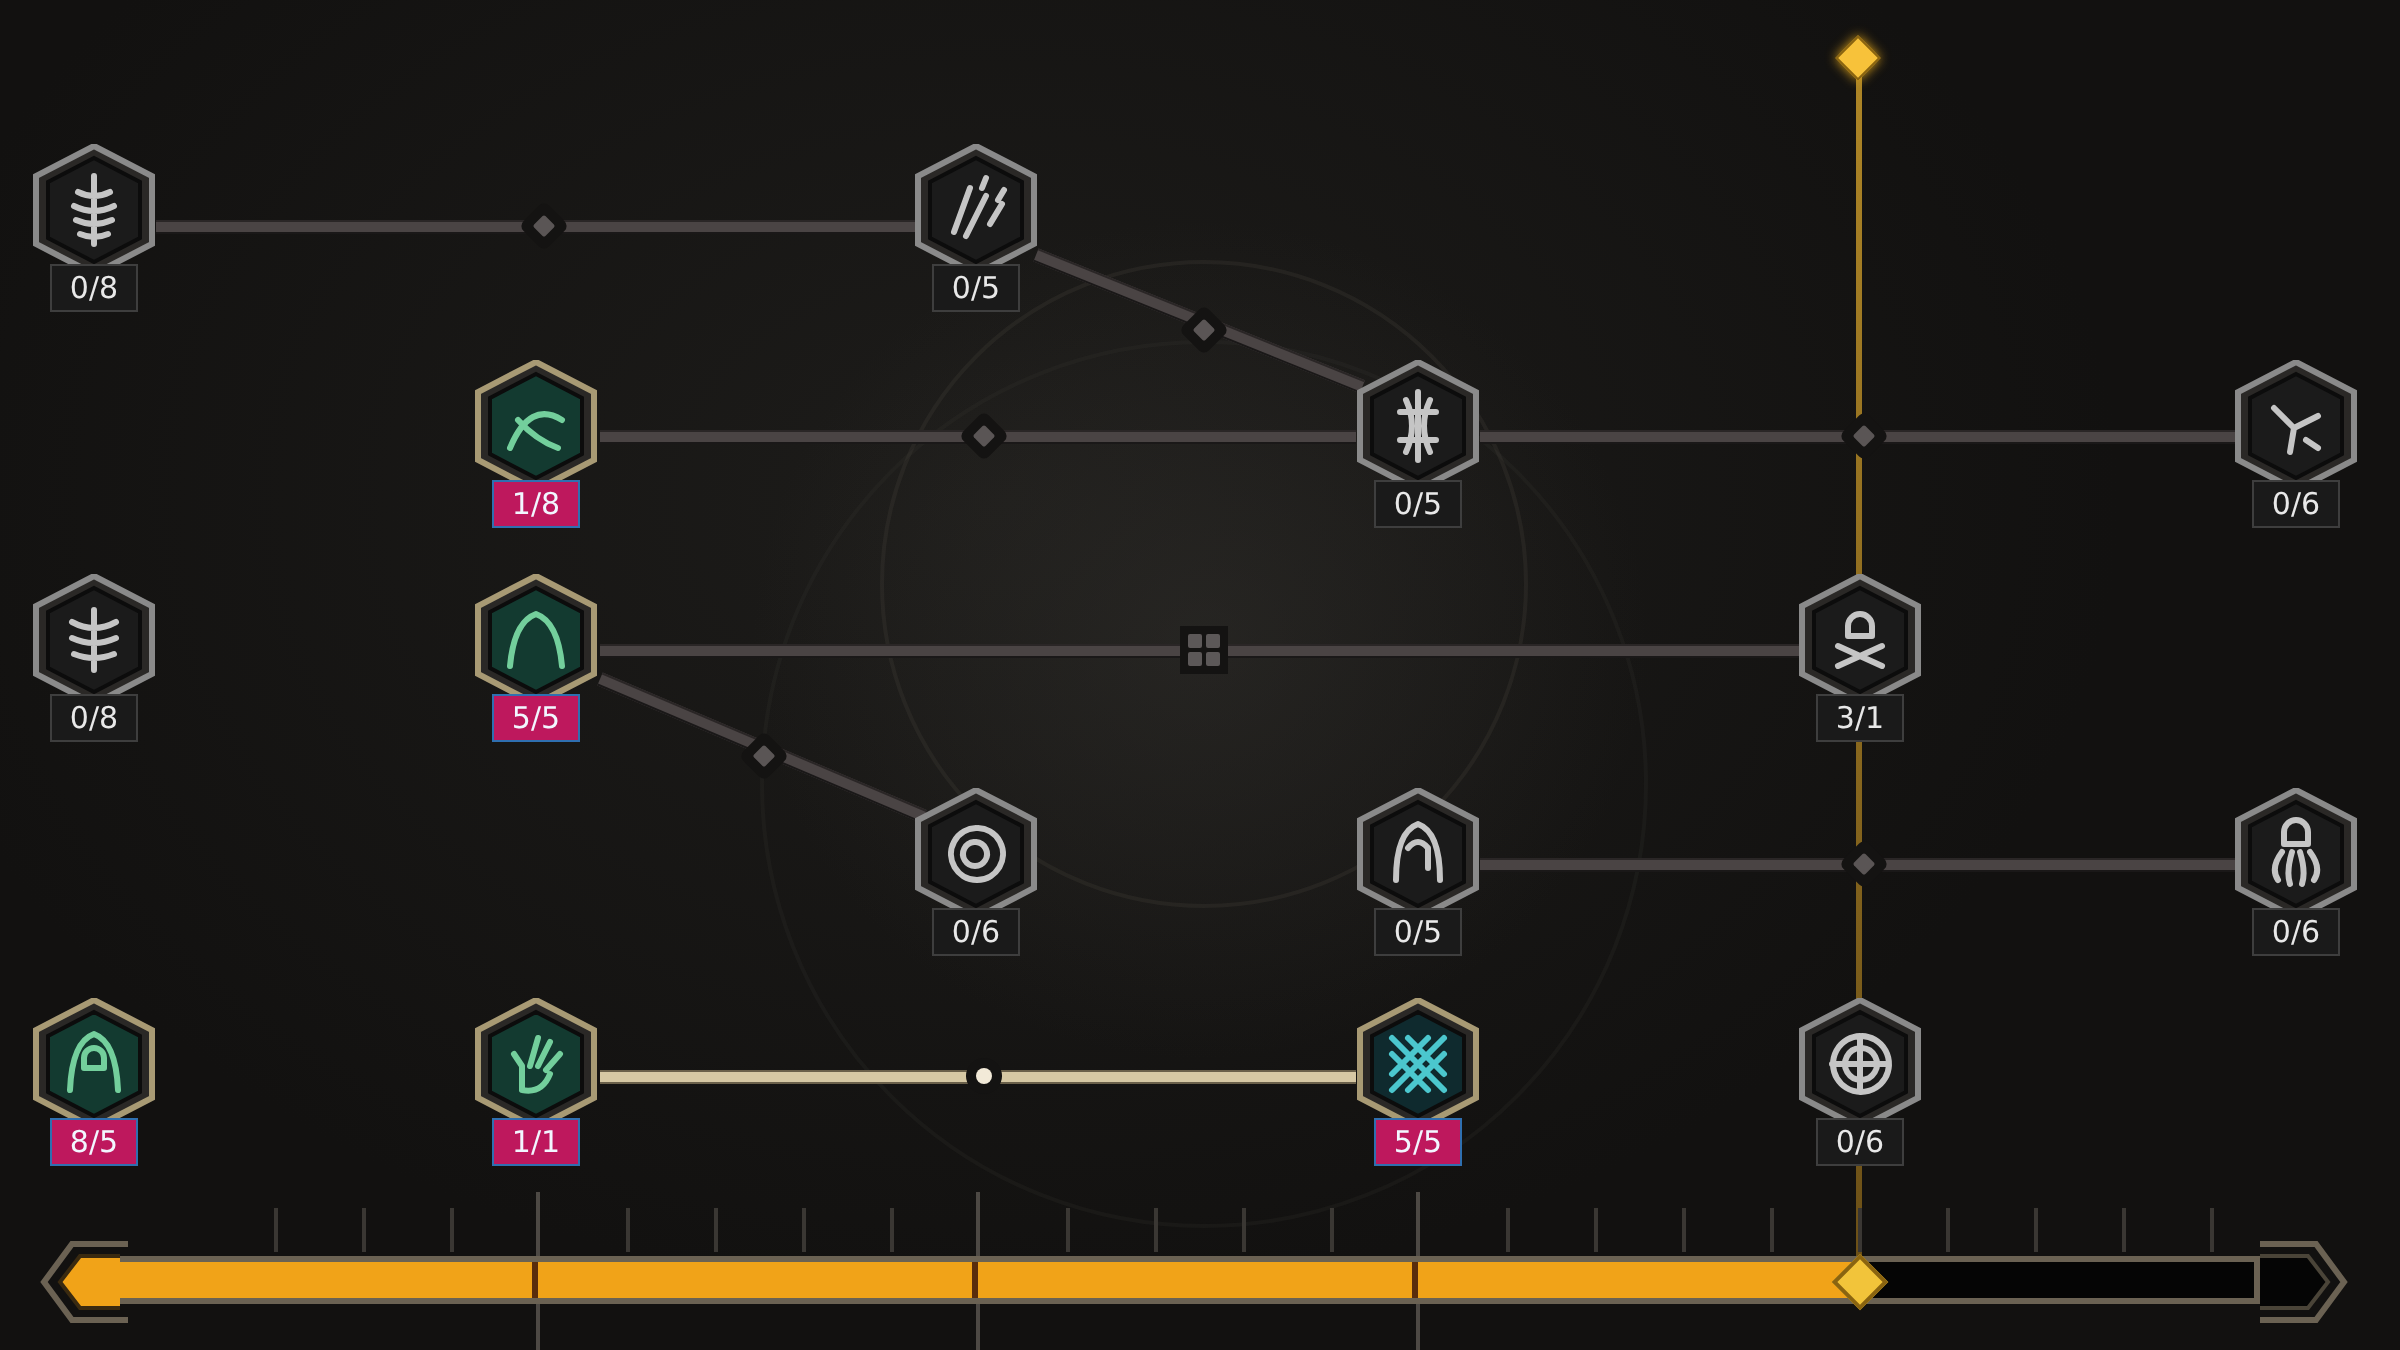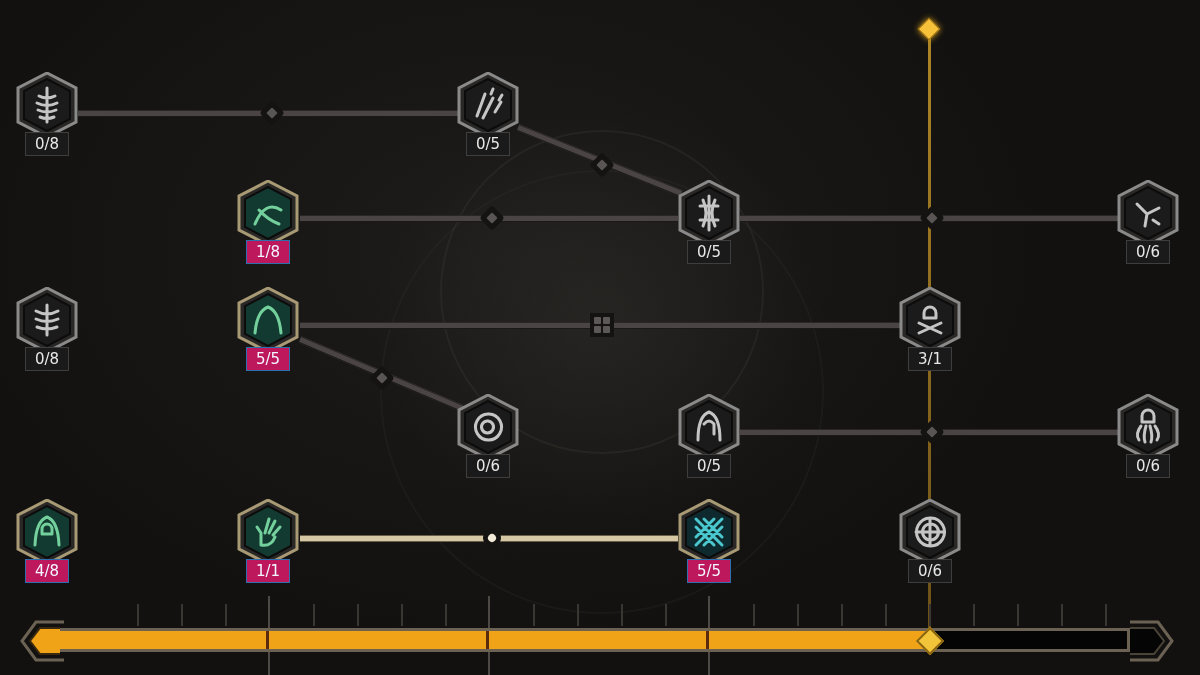--- a/index.html
+++ b/index.html
@@ -197,21 +197,21 @@
       <div class="rank">0/6</div>
     </div>
     <div class="node on" style="left: 47px; top: 499px;">
       <div class="hex">
         <svg viewBox="0 0 66 66">
           <polygon points="33,1 62,16 62,50 33,65 4,50 4,16" fill="#2a2826" stroke="#a89a74" stroke-width="3"></polygon>
           <polygon points="33,7 56,19 56,47 33,59 10,47 10,19" fill="#133a30" stroke="#0c0c0c" stroke-width="2"></polygon>
           <path d="M21 46 Q22 22 33 18 Q44 22 45 46 M28 30 a5 5 0 1 1 10 0 v5 h-10 z" fill="none" stroke="#7ee0a8" stroke-width="3" stroke-linecap="round" stroke-linejoin="round" opacity="0.9"></path>
         </svg>
       </div>
-      <div class="rank">4/8</div>
+      <div class="rank">8/5</div>
     </div>
     <div class="node on" style="left: 268px; top: 499px;">
       <div class="hex">
         <svg viewBox="0 0 66 66">
           <polygon points="33,1 62,16 62,50 33,65 4,50 4,16" fill="#2a2826" stroke="#a89a74" stroke-width="3"></polygon>
           <polygon points="33,7 56,19 56,47 33,59 10,47 10,19" fill="#133a30" stroke="#0c0c0c" stroke-width="2"></polygon>
           <path d="M26 46 V34 l-4 -6 M30 34 l4 -14 M34 34 l6 -12 M38 36 l7 -8 M26 46 Q36 48 40 38" fill="none" stroke="#7ee0a8" stroke-width="3" stroke-linecap="round" stroke-linejoin="round" opacity="0.9"></path>
         </svg>
       </div>
       <div class="rank">1/1</div>

